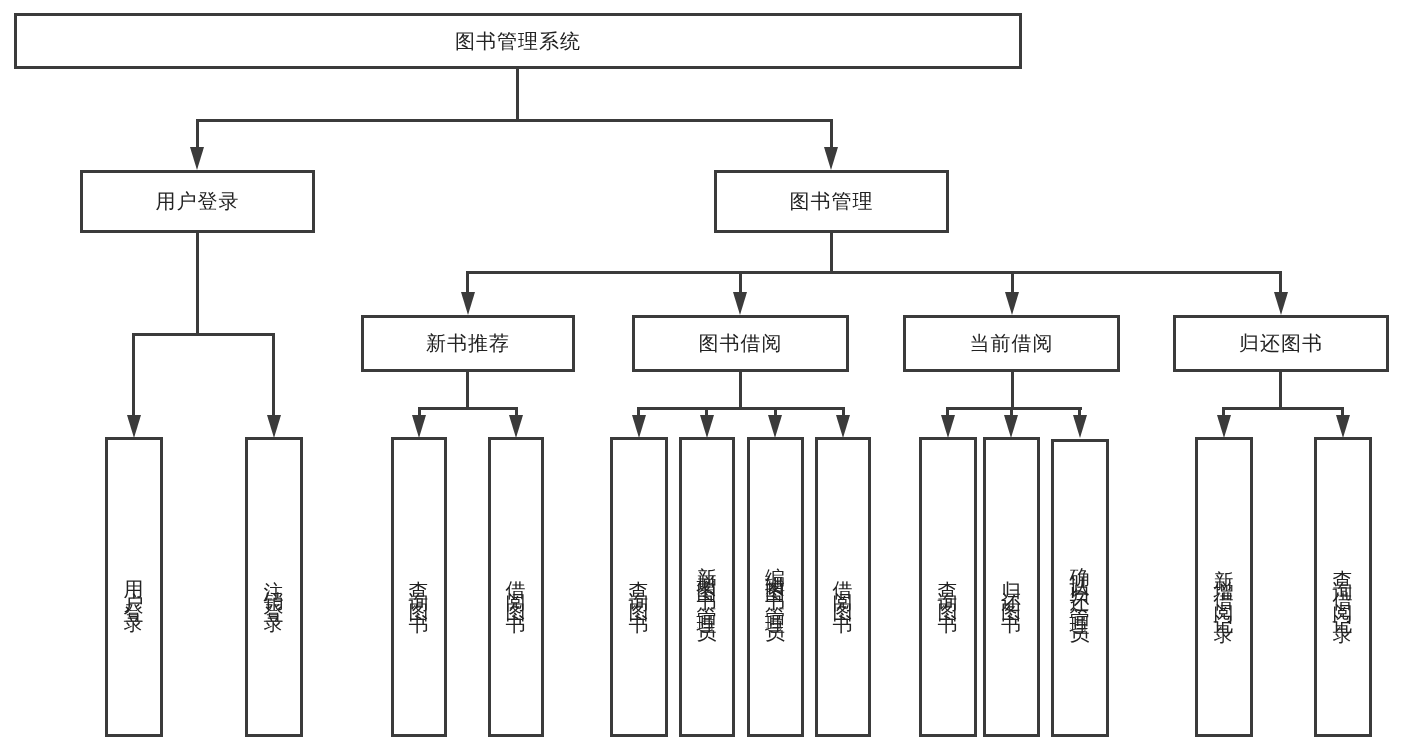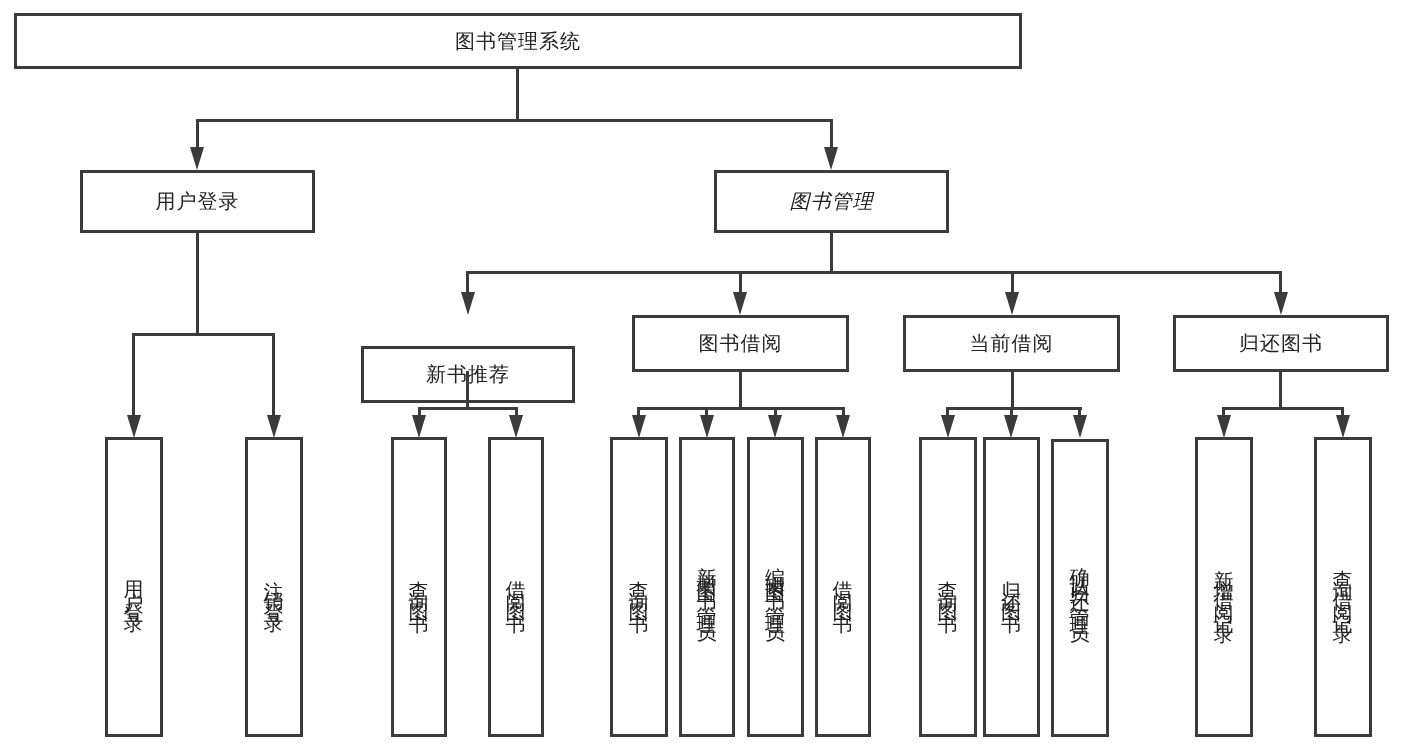--- a/index.html
+++ b/index.html
@@ -34,21 +34,21 @@
   <div class="vline" style="left:516px;top:68px;height:52px;"></div>
   <div class="hline" style="left:196px;top:119px;width:637px;"></div>
   <div class="vline" style="left:196px;top:119px;height:32px;"></div>
   <div class="vline" style="left:830px;top:119px;height:32px;"></div>
   <div class="arrow" style="left:190px;top:147px;"></div>
   <div class="arrow" style="left:824px;top:147px;"></div>
 
   <div class="box" style="left:80px;top:170px;width:235px;height:63px;">
     <span>用户登录</span>
   </div>
-  <div class="box" style="left:714px;top:170px;width:235px;height:63px;font-style:italic;">
+  <div class="box" style="left:714px;top:170px;width:235px;height:63px;">
     <span>图书管理</span>
   </div>
 
   <div class="vline" style="left:196px;top:232px;height:104px;"></div>
   <div class="hline" style="left:133px;top:333px;width:142px;"></div>
   <div class="vline" style="left:132px;top:333px;height:84px;"></div>
   <div class="vline" style="left:272px;top:333px;height:84px;"></div>
   <div class="arrow" style="left:127px;top:415px;"></div>
   <div class="arrow" style="left:267px;top:415px;"></div>
 
@@ -56,21 +56,21 @@
   <div class="hline" style="left:466px;top:271px;width:816px;"></div>
   <div class="vline" style="left:466px;top:271px;height:25px;"></div>
   <div class="vline" style="left:739px;top:271px;height:25px;"></div>
   <div class="vline" style="left:1011px;top:271px;height:25px;"></div>
   <div class="vline" style="left:1279px;top:271px;height:25px;"></div>
   <div class="arrow" style="left:461px;top:292px;"></div>
   <div class="arrow" style="left:733px;top:292px;"></div>
   <div class="arrow" style="left:1005px;top:292px;"></div>
   <div class="arrow" style="left:1274px;top:292px;"></div>
 
-  <div class="box" style="left:361px;top:315px;width:214px;height:57px;margin-top:31px;">
+  <div class="box" style="left:361px;top:315px;width:214px;height:57px;">
     <span>新书推荐</span>
   </div>
   <div class="box" style="left:903px;top:315px;width:217px;height:57px;">
     <span>当前借阅</span>
   </div>
   <div class="box" style="left:632px;top:315px;width:217px;height:57px;">
     <span>图书借阅</span>
   </div>
   <div class="box" style="left:1173px;top:315px;width:216px;height:57px;">
     <span>归还图书</span>

